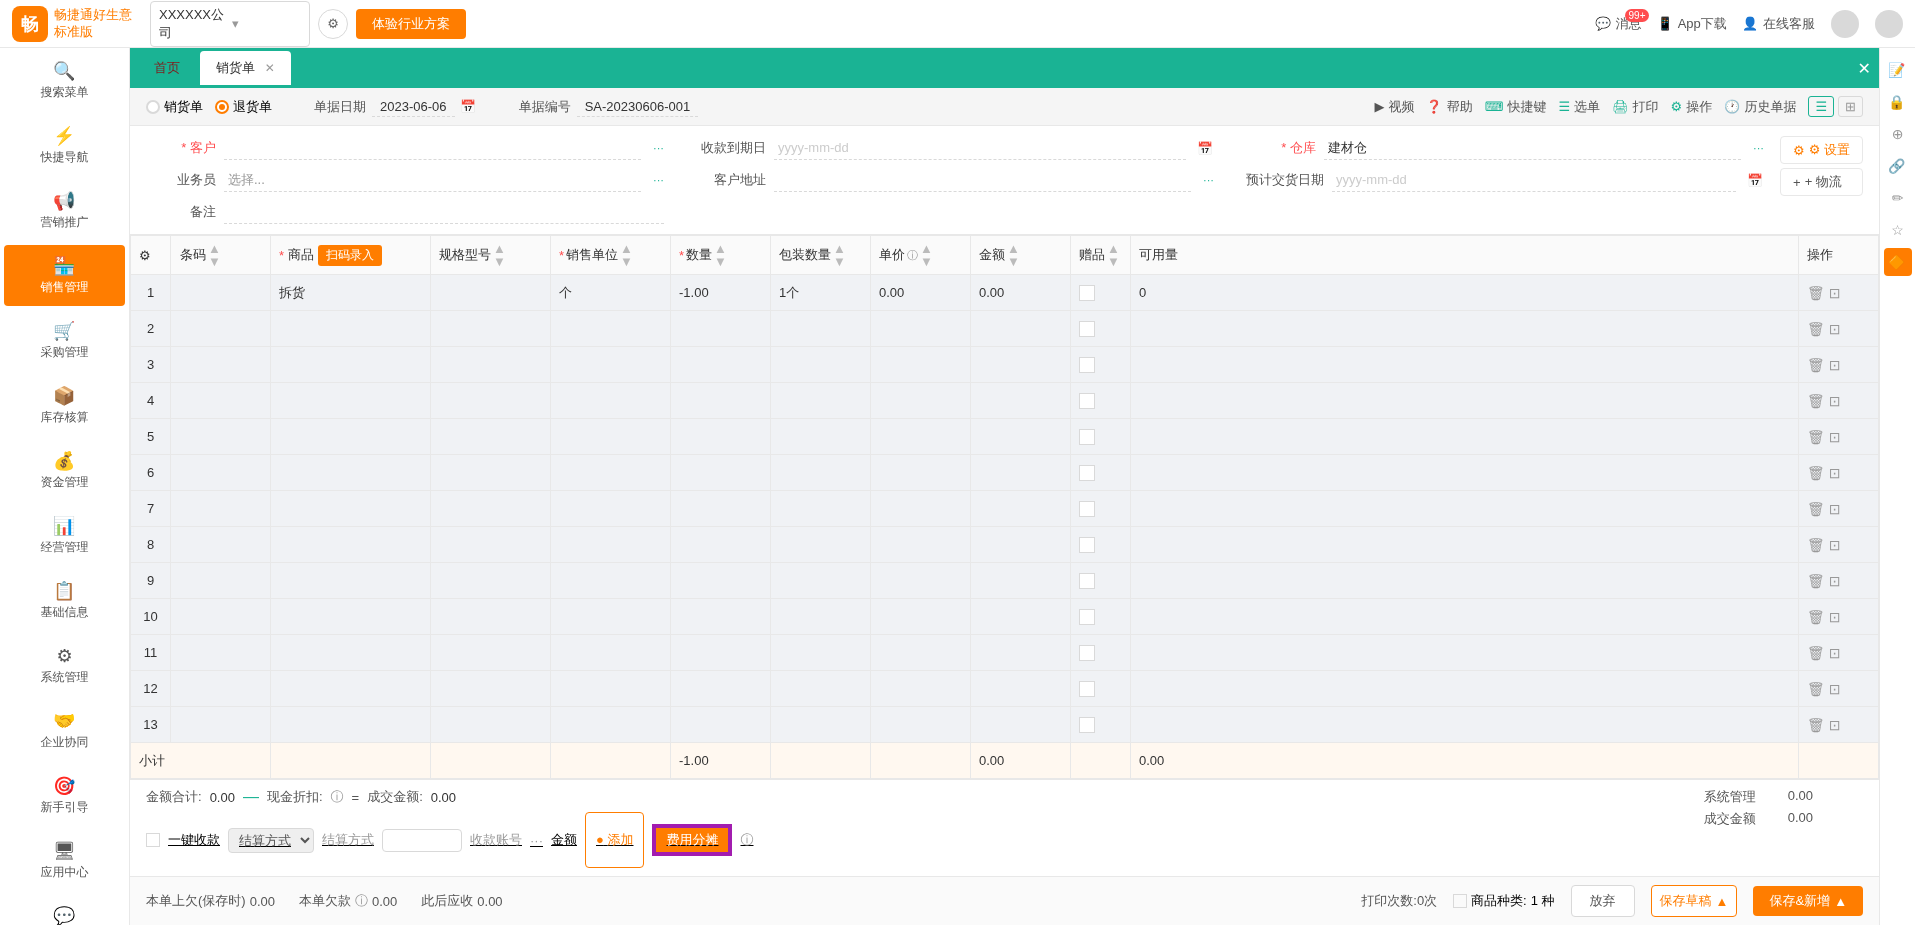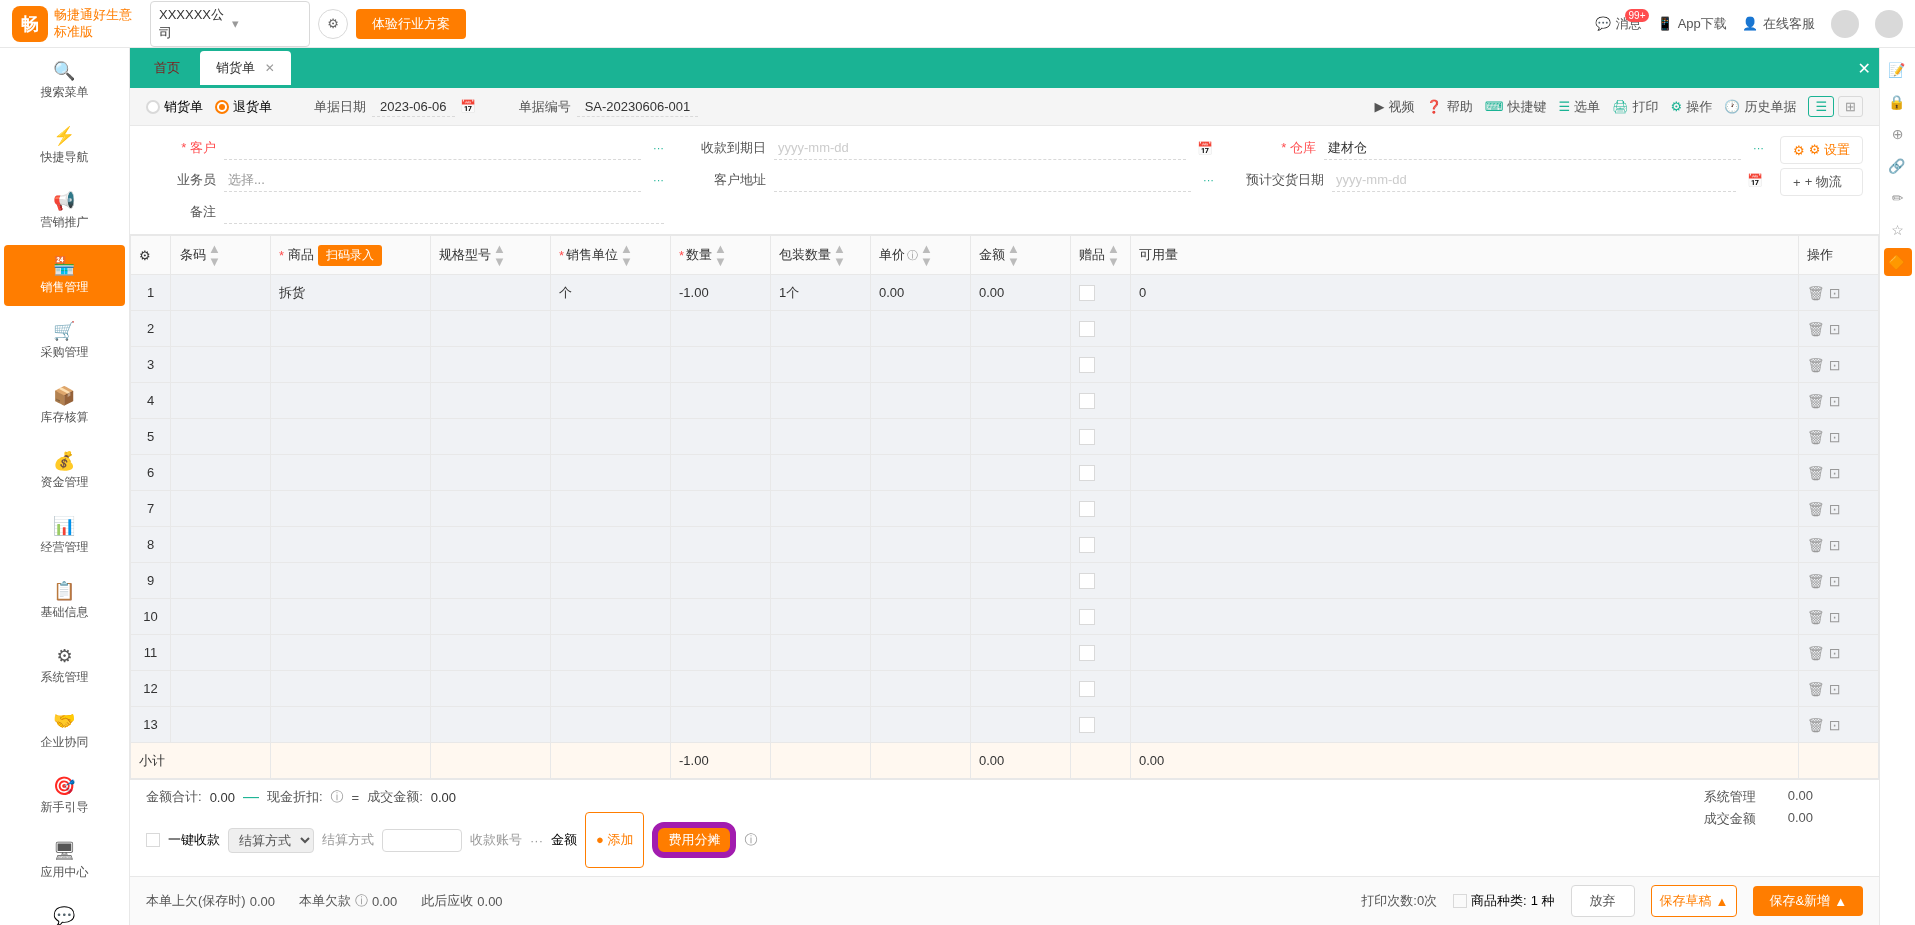--- a/index.html
+++ b/index.html
@@ -168,34 +168,34 @@
       flex-shrink: 0;
     }
     .amount-row {
       display: flex; align-items: center; gap: 8px; margin-bottom: 6px;
     }
     .amount-row .label { color: #555; }
     .amount-row .value { color: #333; font-weight: 500; }
     .minus-btn { color: #1ab394; cursor: pointer; font-size: 16px; }
     .equals { color: #555; }
     .payment-row {
-      display: flex; align-items: center; gap: 8px;
+      display: flex; align-items: center; gap: 8px; text-decoration: underline;
     }
     .checkbox-small { width: 14px; height: 14px; border: 1px solid #d9d9d9; }
     .select-input {
       border: 1px solid #d9d9d9; border-radius: 4px;
       padding: 3px 6px; color: #555; min-width: 80px;
     }
     .add-btn {
       background: #fff; border: 1px solid #ff7d00; color: #ff7d00;
       border-radius: 4px; padding: 18px 10px; cursor: pointer;
     }
     .feiyong-btn {
-      background: #fff; border: 6px solid #a21caf; color: #ff7d00;
-      border-radius: 12px; padding: 3px 10px; cursor: pointer;
+      background: #fff; border: 4px solid #a21caf; color: #ff7d00;
+      border-radius: 0; padding: 3px 10px; cursor: pointer;
     }
     .feiyong-btn.active { background: #ff7d00; color: #fff; }
 
     
     .status-bar {
       background: #fafafa; border-top: 1px solid #e8e8e8;
       padding: 8px 16px;
       display: flex; align-items: center; gap: 24px;
       flex-shrink: 0;
     }

